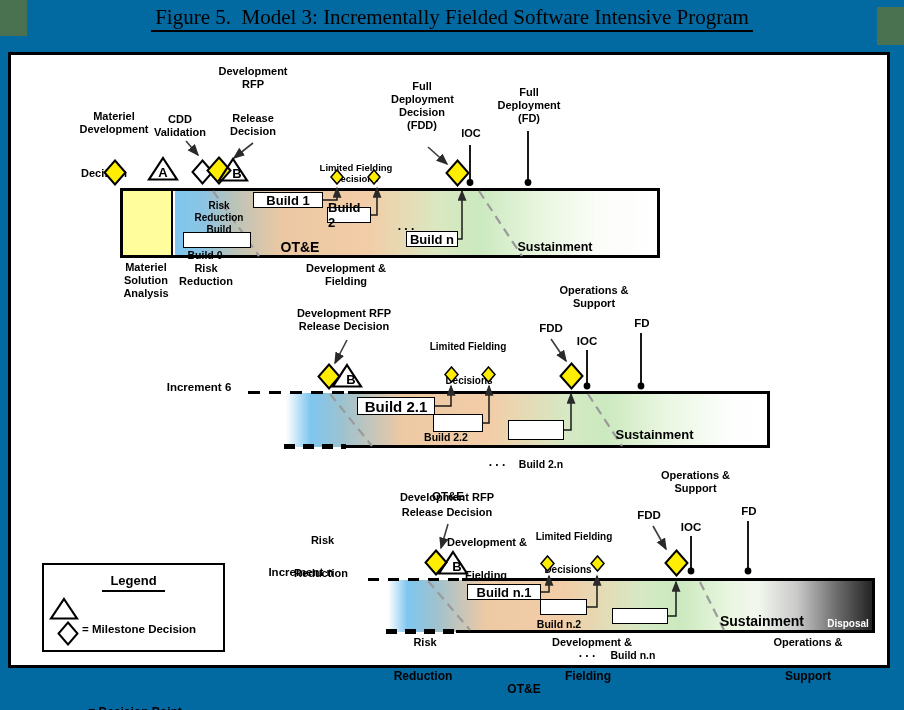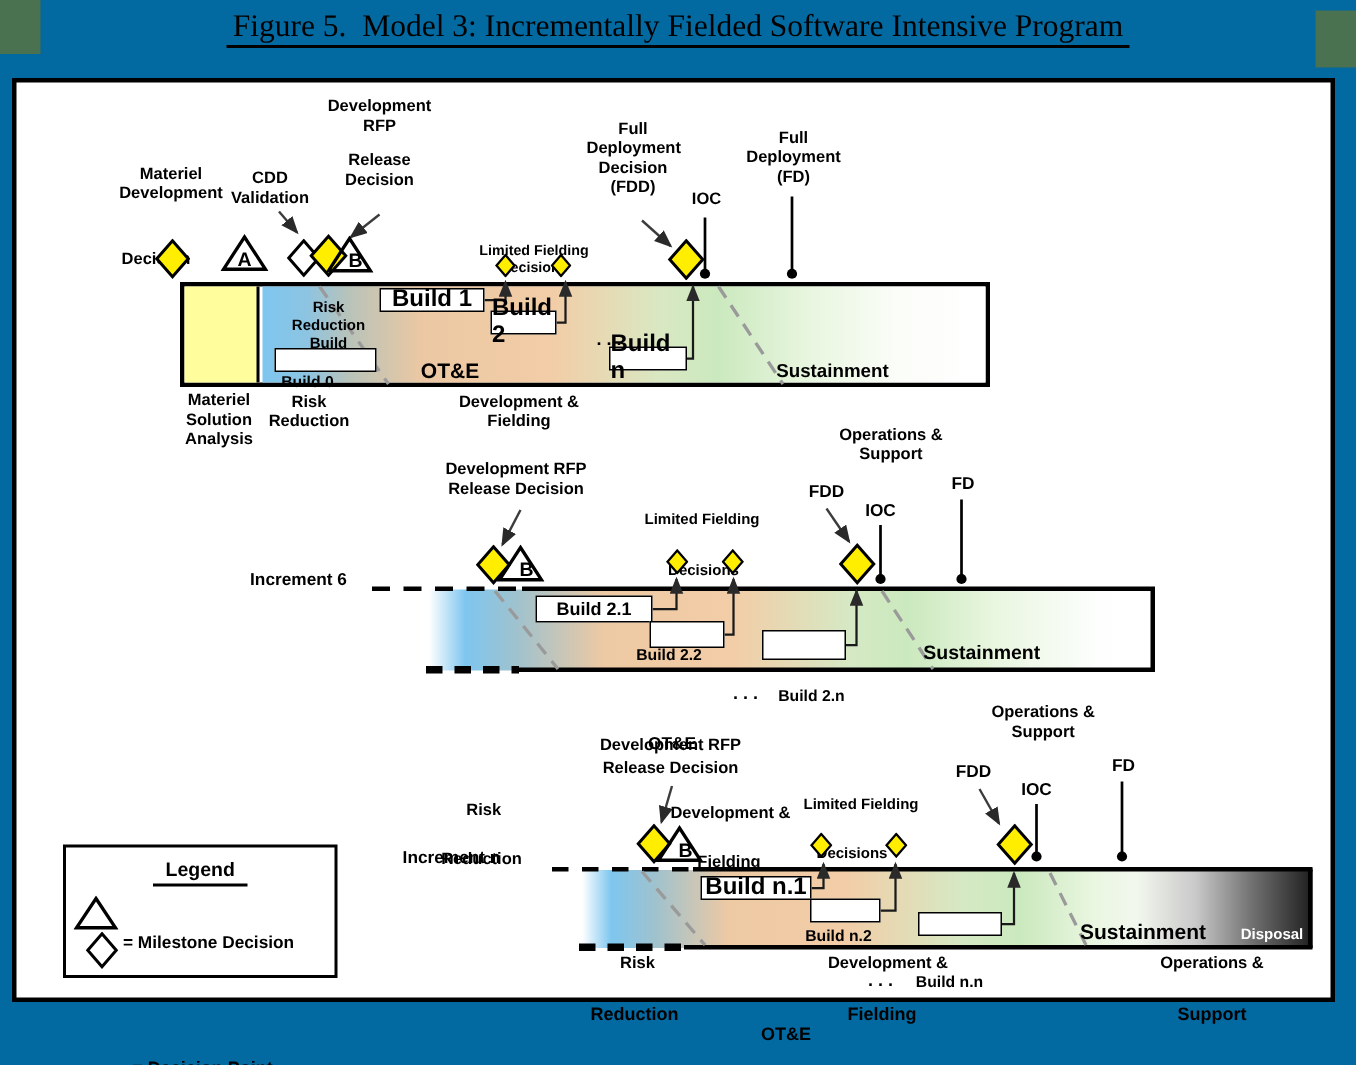--- a/index.html
+++ b/index.html
@@ -11,21 +11,21 @@
         white-space:pre;border-bottom:2px solid #000;padding:0 4px 1px 4px;}
   .mainbox{position:absolute;left:8px;top:52px;width:882px;height:616px;
         border:3px solid #000;box-sizing:border-box;z-index:1;background:#fff;}
   .bar{position:absolute;z-index:2;}
   .lbl{position:absolute;font-weight:bold;font-size:11px;line-height:1.18;text-align:center;
         white-space:pre-line;color:#000;z-index:5;}
   .s9{font-size:9.5px;} .s10{font-size:10px;} .s105{font-size:10.5px;} .s115{font-size:11.5px;}
   .s12{font-size:12px;} .s125{font-size:12.5px;} .s13{font-size:13px;} .s14{font-size:14px;}
   .left{text-align:left;} .white{color:#fff;}
   .bbox{position:absolute;background:#fff;border:1.6px solid #000;box-sizing:border-box;z-index:4;
-        display:flex;align-items:center;justify-content:center;font-weight:bold;font-size:16px;}
+        display:flex;align-items:center;justify-content:center;font-weight:bold;font-size:13px;}
   .shape{position:absolute;z-index:6;}
   .tri-letter{position:absolute;z-index:7;font-weight:bold;font-size:13px;text-align:center;line-height:1;}
   svg.overlay{position:absolute;left:0;top:0;z-index:3;pointer-events:none;}
   .legendbox{position:absolute;left:42px;top:563px;width:183px;height:89px;
         border:2.5px solid #000;box-sizing:border-box;z-index:4;background:#fff;}
   .legend-title{position:absolute;left:0;top:6px;width:100%;text-align:center;z-index:5;}
   .legend-title span{font-weight:bold;font-size:13px;border-bottom:2px solid #000;padding:0 8px 2px 8px;}
 </style>
 </head>
 <body>
@@ -127,21 +127,21 @@
   <svg class="shape" style="left:206px;top:156px;" width="26" height="29">
     <polygon points="13,1.5 24.5,14.5 13,27.5 1.5,14.5" fill="#ffee00" stroke="#000" stroke-width="2"></polygon>
     </svg>
   <svg class="shape" style="left:217px;top:157px;" width="32" height="25">
     <polygon points="16,2 30,23.5 2,23.5" fill="none" stroke="#000" stroke-width="2.2"></polygon>
     </svg>
   <div class="tri-letter" style="left:221px;top:167px;width:32px;">B</div>
 
   <div class="lbl" style="left:210px;top:65px;width:86px;">Development
 RFP</div>
-  <div class="lbl" style="left:222px;top:101px;width:62px;">Release
+  <div class="lbl" style="left:222px;top:112px;width:62px;">Release
 Decision</div>
 
   <div class="lbl s9" style="left:310px;top:162px;width:92px;">Limited Fielding
 Decisions</div>
   <svg class="shape" style="left:330px;top:169px;" width="14" height="16">
     <polygon points="7,1 13,8 7,15 1,8" fill="#ffee00" stroke="#000" stroke-width="1.5"></polygon>
     </svg>
   <svg class="shape" style="left:367px;top:169px;" width="14" height="16">
     <polygon points="7,1 13,8 7,15 1,8" fill="#ffee00" stroke="#000" stroke-width="1.5"></polygon>
     </svg>
@@ -209,21 +209,21 @@
     <polygon points="7.5,1 14,8.5 7.5,16 1,8.5" fill="#ffee00" stroke="#000" stroke-width="1.5"></polygon>
     </svg>
 
   <div class="lbl s115" style="left:530px;top:322px;width:42px;">FDD</div>
   <svg class="shape" style="left:559px;top:362px;" width="25" height="28">
     <polygon points="12.5,1.5 23.5,14 12.5,26.5 1.5,14" fill="#ffee00" stroke="#000" stroke-width="2"></polygon>
     </svg>
   <div class="lbl s115" style="left:569px;top:335px;width:36px;">IOC</div>
   <div class="lbl s115" style="left:626px;top:317px;width:32px;">FD</div>
 
-  <div class="bbox" style="left:357px;top:397px;width:78px;height:18px;font-size:12px;">
+  <div class="bbox" style="left:357px;top:397px;width:78px;height:18px;font-size:15px;">
       <span>Build 2.1</span>
     </div>
   <div class="bbox" style="left:433px;top:414px;width:50px;height:18px;"></div>
   <div class="lbl s105" style="left:415px;top:431px;width:62px;">Build 2.2</div>
   <div class="bbox" style="left:508px;top:420px;width:56px;height:20px;"></div>
   <div class="lbl s13" style="left:602px;top:427px;width:105px;">Sustainment</div>
 
   <div class="lbl s12" style="left:482px;top:455px;width:30px;">. . .</div>
   <div class="lbl s105" style="left:510px;top:458px;width:62px;">Build 2.n</div>
 

